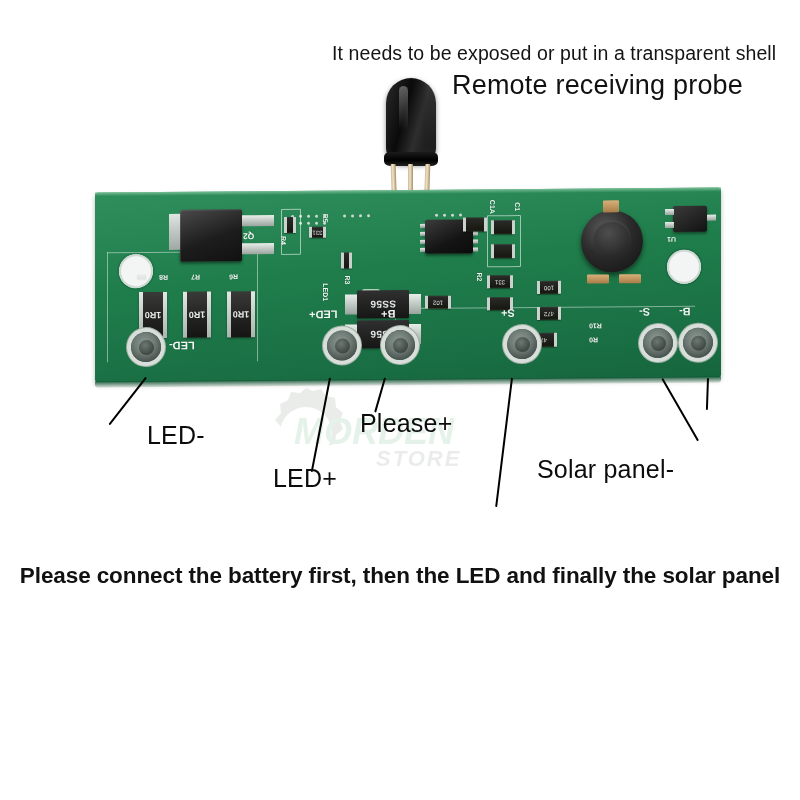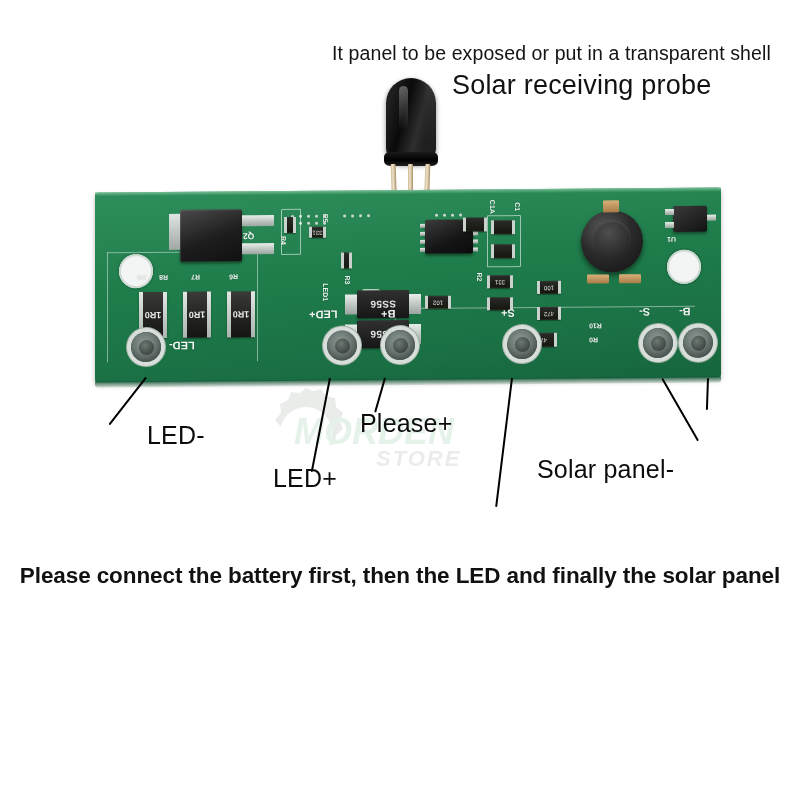--- a/index.html
+++ b/index.html
@@ -189,22 +189,22 @@
     position:absolute;left:0;top:641px;width:800px;text-align:center;
     font-size:12.5px;font-weight:bold;color:#111;letter-spacing:-.15px;
   }
 </style>
 </head>
 <body>
 
 <div id="stage">
 
 
-  <div class="hdr-note">It panel to be exposed or put in a transparent shell</div>
-  <div class="hdr-title">Solar receiving probe</div>
+  <div class="hdr-note">It needs to be exposed or put in a transparent shell</div>
+  <div class="hdr-title">Remote receiving probe</div>
 
   <div class="watermark">
     <svg width="300" height="110" viewBox="0 0 300 110" xmlns="http://www.w3.org/2000/svg">
       <g fill="#9aa39c">
         <path d="M38 10 l7 3 8-2 5 7 9 2 1 9 7 6-3 8 3 8-7 6-1 9-9 2-5 7-8-2-7 3-6-7-9 1-3-8-8-4 1-9-6-7 6-7-1-9 8-4 3-8 9 1z"></path>
       </g>
       <circle cx="38" cy="55" r="26" fill="#ffffff"></circle>
       <g font-family="Liberation Sans, sans-serif" font-weight="bold" font-style="italic">
         <text x="26" y="66" font-size="36" fill="#7fbf96">MORDEN</text>
         <text x="108" y="88" font-size="22" fill="#9aa39c" letter-spacing="2">STORE</text>

